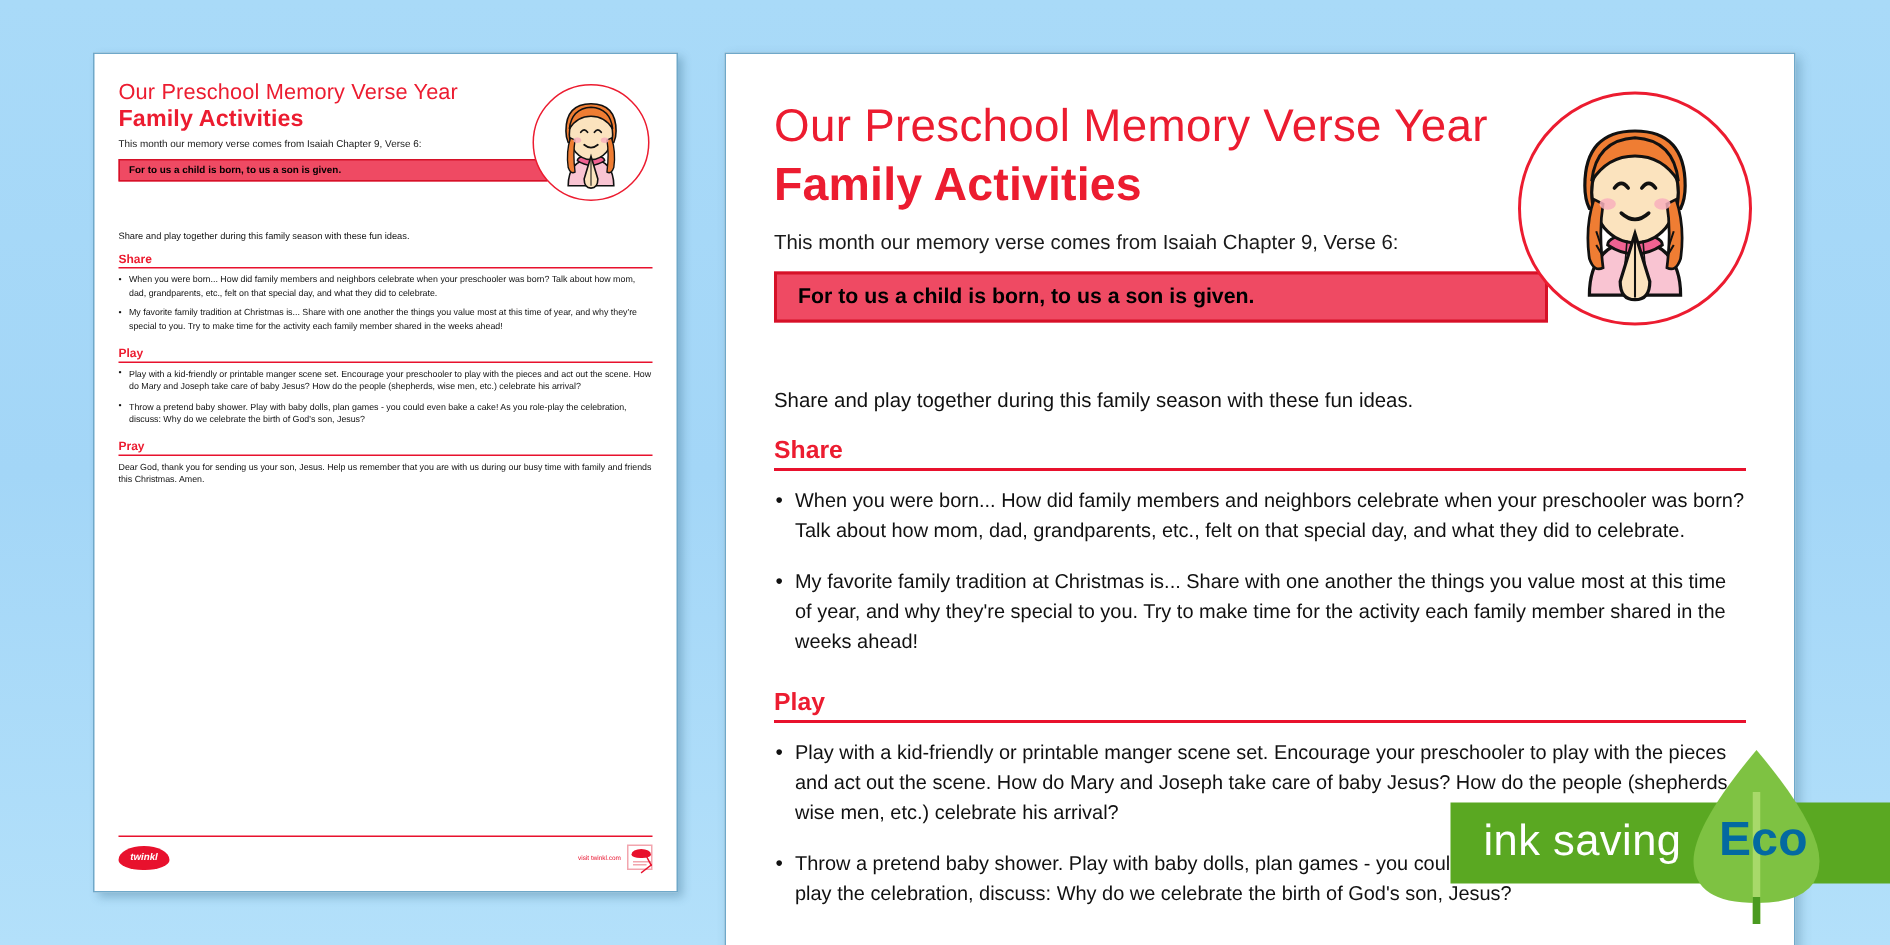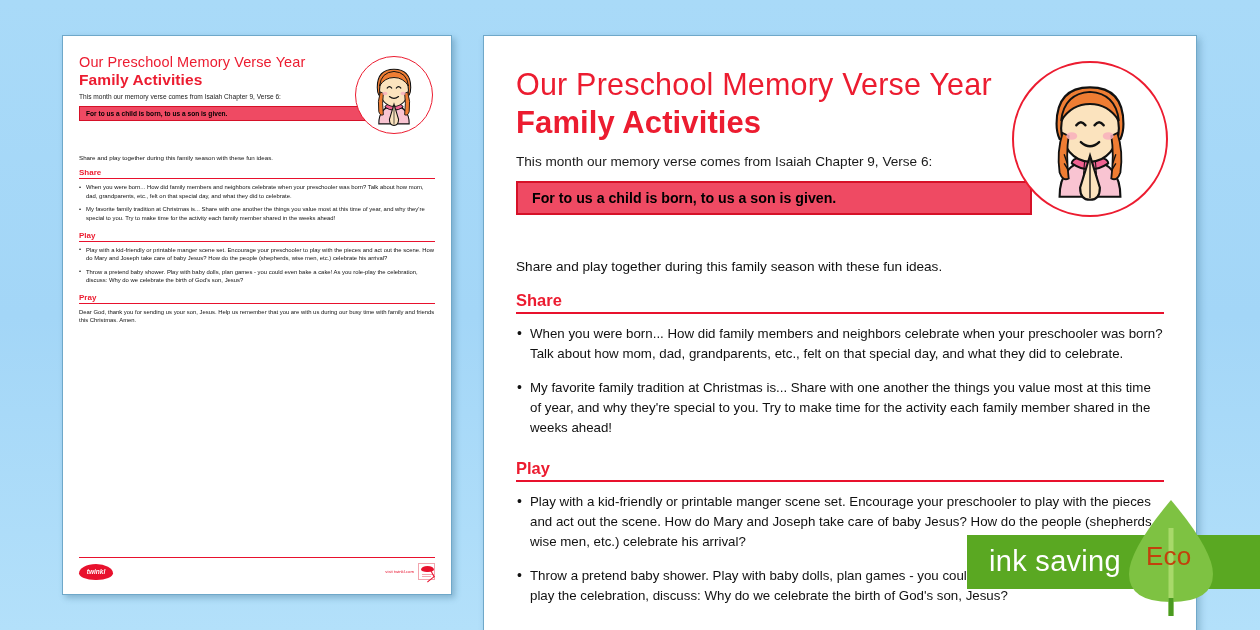--- a/index.html
+++ b/index.html
@@ -152,21 +152,21 @@
     letter-spacing: 0.3px; white-space: nowrap;
   }
   .eco-leaf {
     position: absolute;
     left: 1121px; top: 498px;
     width: 100px; height: 118px;
     z-index: 21;
   }
   .eco-leaf-label {
     position: absolute; left: 1146px; top: 541px;
-    color: #c2410c; font-size: 26px; font-weight: normal;
+    color: #0369a1; font-size: 32px; font-weight: bold;
     z-index: 22; letter-spacing: 0.2px;
   }
 </style>
 </head>
 <body>
 
 <div class="thumb-page">
 
   <div class="t-title1">Our Preschool Memory Verse Year</div>
   <div class="t-title2">Family Activities</div>

